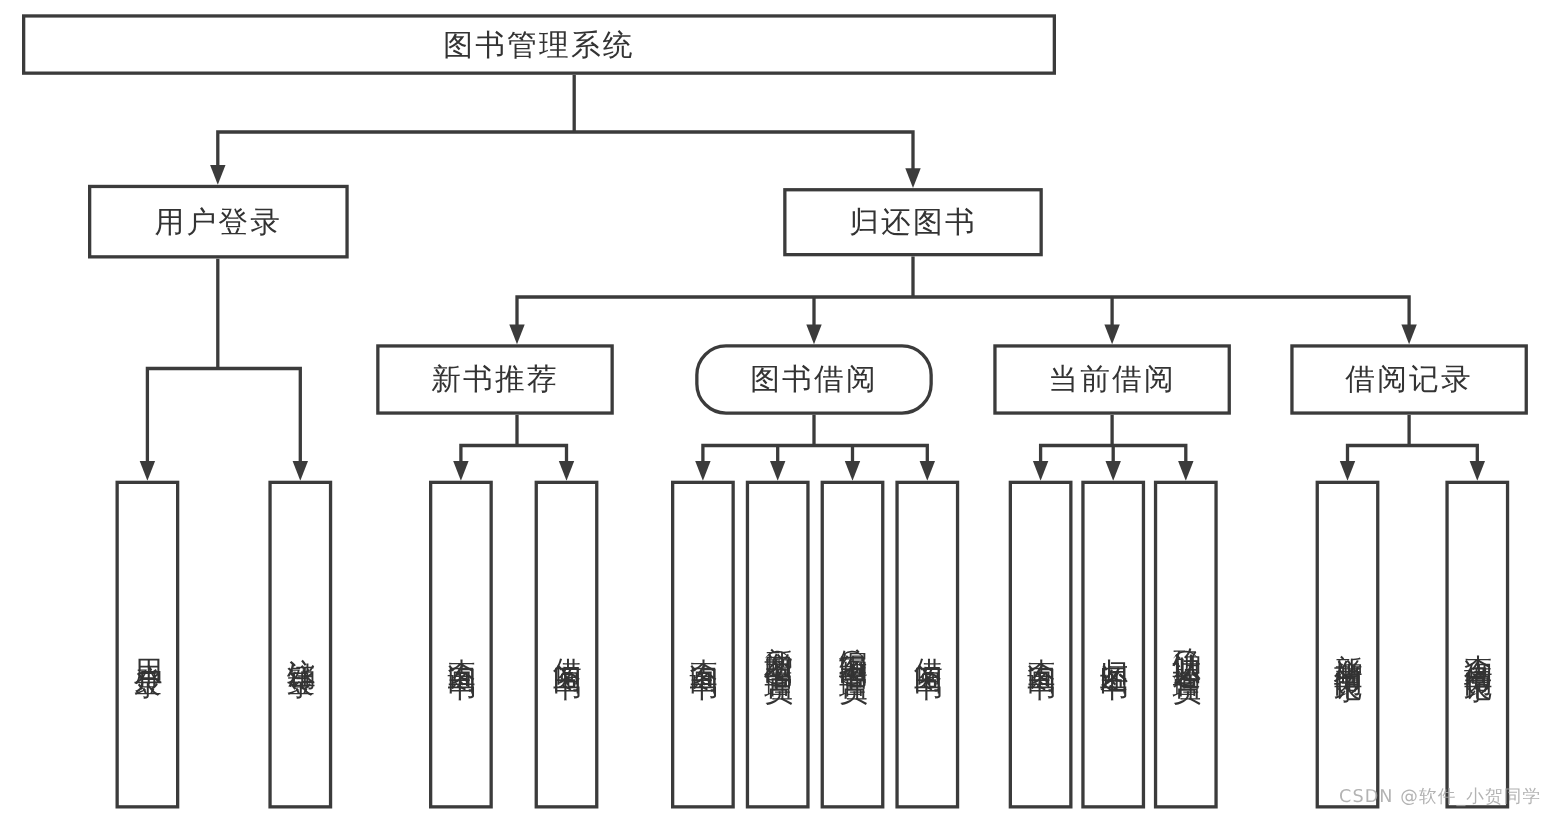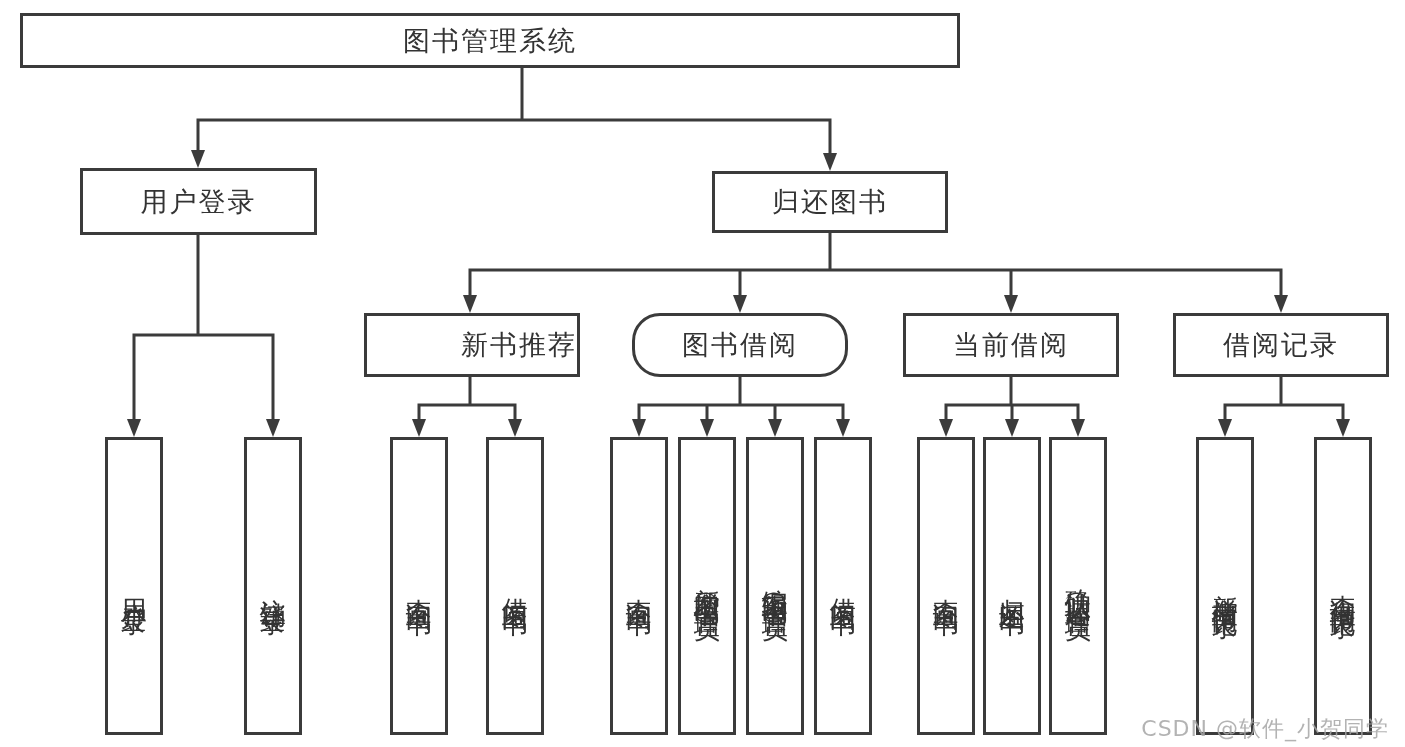--- a/index.html
+++ b/index.html
@@ -41,27 +41,27 @@
     font-size:26px;
     line-height:1.1;
     letter-spacing:4px;
     color:var(--text);
     white-space:nowrap;
   }
   .root{left:20px;top:13px;width:940px;height:55px;}
   .l2a{left:80px;top:168px;width:237px;height:67px;}
   .l2b{left:712px;top:171px;width:236px;height:62px;}
   .l3{top:313px;width:216px;height:64px;}
-  .l3a{left:364px;justify-content:flex-end;} .l3b{left:632px;border-radius:28px;} .l3c{left:903px;} .l3d{left:1173px;text-align:center;}
+  .l3a{left:342px;} .l3b{left:632px;border-radius:28px;} .l3c{left:903px;} .l3d{left:1173px;text-align:center;}
   .leaf{top:437px;width:58px;height:298px;}
   #watermark{
     position:absolute;
-    right:16px;top:714px;
+    right:4px;top:714px;
     z-index:5;
-    font-size:22px;
+    font-size:16px;
     letter-spacing:1px;
     color:var(--watermark);
     opacity:.85;
     white-space:nowrap;
   }
 </style>
 </head>
 <body>
 
 <div id="canvas">

